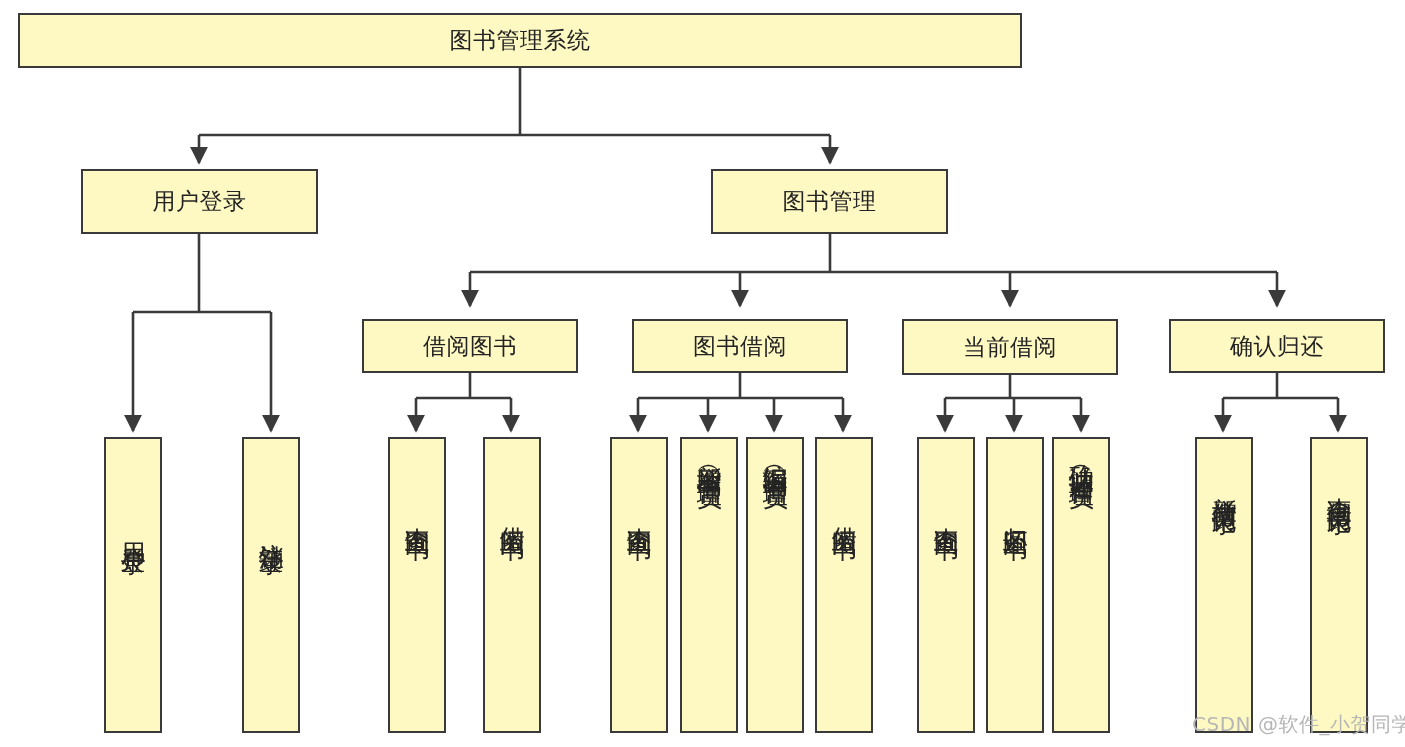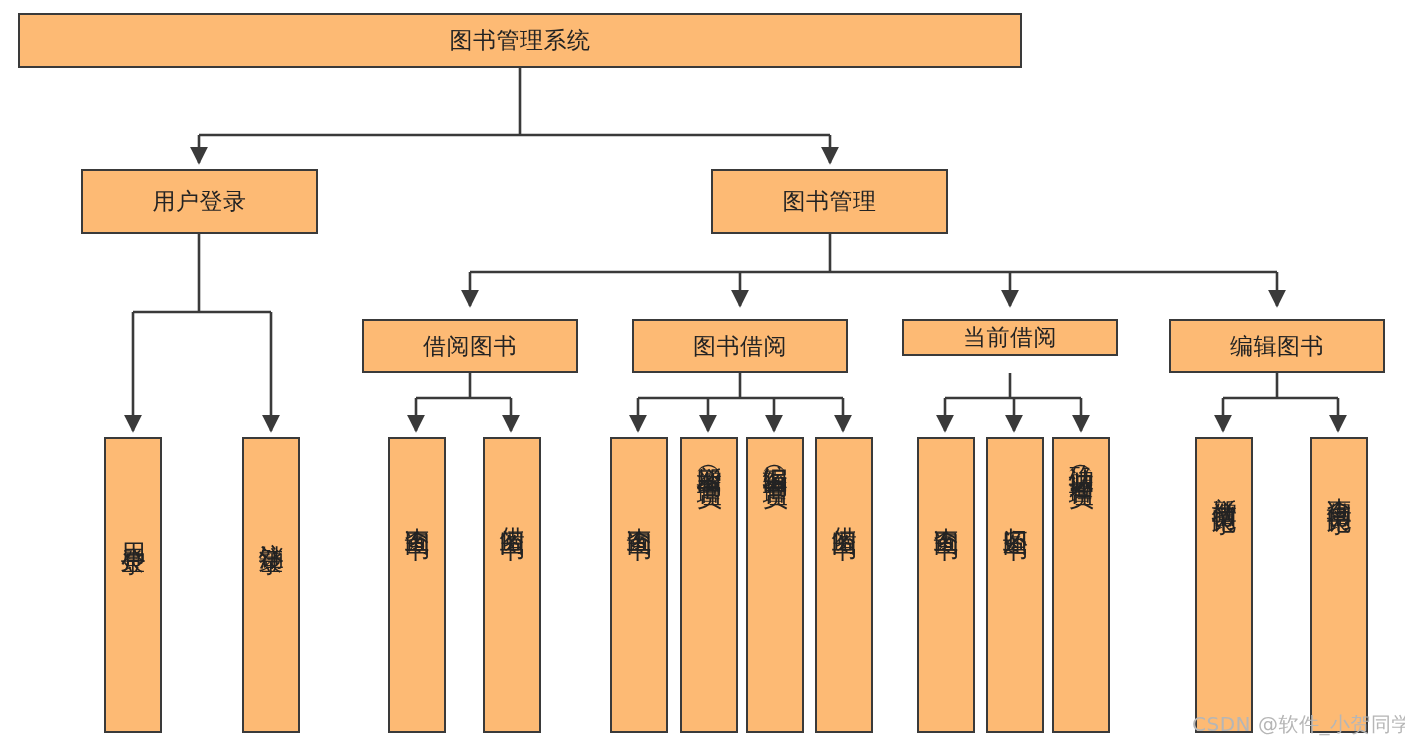--- a/index.html
+++ b/index.html
@@ -7,21 +7,21 @@
     width:1405px;height:747px;overflow:hidden;
     font-family:"DejaVu Sans","Liberation Sans",sans-serif;
     color:#222;
   }
   #stage{position:relative;width:1405px;height:747px;background:#fff;}
   svg#wires{position:absolute;left:0;top:0;width:1405px;height:747px;}
 
   .node{
     position:absolute;
     box-sizing:border-box;
-    background:#fdba74;
+    background:#fef9c3;
     border:2px solid #3a3a3a;
     display:flex;
     align-items:center;
     justify-content:center;
     text-align:center;
   }
   .node .lbl{
     display:block;
     font-size:23px;
     line-height:1.08;
@@ -119,25 +119,25 @@
   <div class="node" style="left:711px;top:169px;width:237px;height:65px;justify-content:center;">
     <span class="lbl">图书管理</span>
   </div>
 
   <div class="node" style="left:362px;top:319px;width:216px;height:54px;">
     <span class="lbl">借阅图书</span>
   </div>
   <div class="node" style="left:632px;top:319px;width:216px;height:54px;">
     <span class="lbl">图书借阅</span>
   </div>
-  <div class="node" style="left:902px;top:319px;width:216px;height:37px;">
+  <div class="node" style="left:902px;top:319px;width:216px;height:56px;">
     <span class="lbl">当前借阅</span>
   </div>
   <div class="node" style="left:1169px;top:319px;width:216px;height:54px;">
-    <span class="lbl">编辑图书</span>
+    <span class="lbl">确认归还</span>
   </div>
 
   <div class="node vert" style="left:104px;top:437px;width:58px;height:296px;padding-top:84px;">
     <span class="lbl">用户登录</span>
   </div>
   <div class="node vert" style="left:242px;top:437px;width:58px;height:296px;padding-top:84px;">
     <span class="lbl">注销登录</span>
   </div>
 
   <div class="node vert" style="left:388px;top:437px;width:58px;height:296px;padding-top:68px;">

